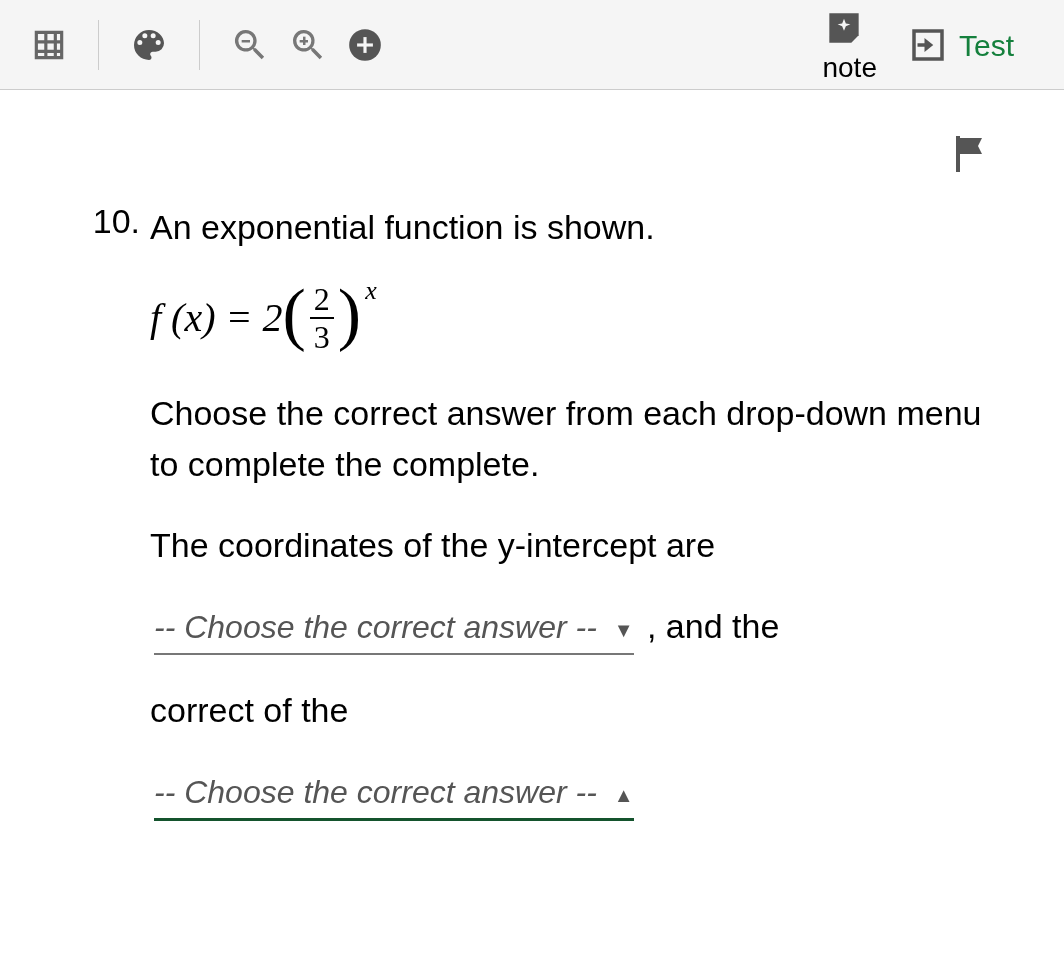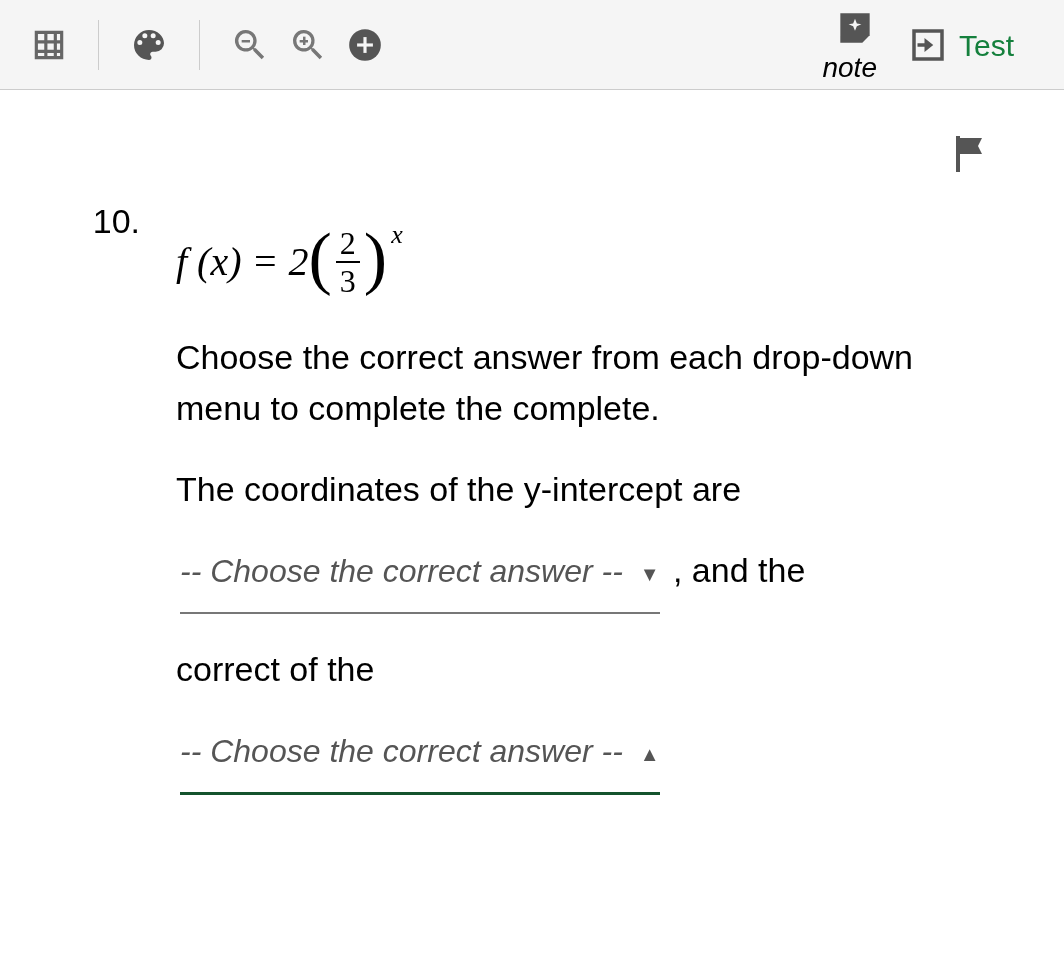--- a/index.html
+++ b/index.html
@@ -15,28 +15,28 @@
       border-bottom: 1px solid #ccc;
       height: 90px;
       display: flex;
       align-items: center;
       padding: 0 30px;
       gap: 10px;
     }
     .tb-group { display: flex; align-items: center; gap: 18px; }
     .tb-divider { width: 1px; height: 50px; background: #ccc; margin: 0 20px; }
     .tb-icon { fill: #666; color: #666; display: flex; align-items: center; justify-content: center; cursor: pointer; }
-    .note-group { display: flex; flex-direction: column; align-items: flex-end; margin-left: auto; margin-right: 20px; font-style: italic; }
+    .note-group { display: flex; flex-direction: column; align-items: flex-start; margin-left: auto; margin-right: 20px; }
     .note-label { font-size: 28px; color: #000; margin-top: 2px; }
     .test-group { display: flex; flex-direction: column; align-items: center; margin-right: 20px; }
     .test-label { font-size: 30px; color: #15803d; margin-top: 2px; }
     .content { padding: 40px 70px 0 70px; }
     .flag-row { display: flex; justify-content: flex-end; margin-bottom: 20px; }
     .flag-icon { fill: #555; cursor: pointer; }
-    .question-row { display: flex; gap: 36px; }
+    .question-row { display: flex; gap: 10px; }
     .qnum { font-size: 34px; color: #000; min-width: 70px; text-align: right; }
     .qbody { flex: 1; font-size: 34px; color: #000; line-height: 1.5; }
     .qtext-block { margin-bottom: 30px; }
     .formula {
       font-family: "Cambria Math", "Times New Roman", serif;
       display: flex;
       align-items: center;
       font-size: 40px;
       margin: 25px 0 35px 0;
     }
@@ -46,21 +46,21 @@
     .fraction .top { border-bottom: 2px solid #000; padding: 0 4px 2px 4px; }
     .fraction .bot { padding-top: 2px; }
     .sup { font-size: 26px; font-style: italic; position: relative; top: -28px; margin-left: 4px; }
     .stmt-line { margin-top: 30px; }
     .dropdown {
       display: inline-block;
       border-bottom: 2px solid #777;
       font-style: italic;
       color: #555;
       font-size: 32px;
-      padding-bottom: 17px;
+      padding-bottom: 2px;
       margin: 0 4px;
       white-space: nowrap;
     }
     .dropdown.active { border-bottom: 3px solid #14532d; }
     .dd-arrow { display:inline-block; vertical-align: middle; margin-left: 8px; font-size: 20px; color: #555; }
   </style>
 </head>
 <body>
 
 <div class="toolbar">
@@ -132,20 +132,21 @@
     <span class="flag-icon">
       <svg width="48" height="48" viewBox="0 0 24 24">
           <path fill="#555" d="M5 3h2v18H5zM7 4h11l-2 4 2 4H7z"></path>
         </svg>
     </span>
   </div>
 
   <div class="question-row">
     <div class="qnum">10.</div>
     <div class="qbody">
+      <div class="qtext-block">An exponential function is shown.</div>
 
       <div class="formula">
         <span class="fx">f (x) = 2</span>
         <span class="paren">(</span>
         <span class="fraction">
           <span class="top">2</span>
           <span class="bot">3</span>
         </span>
         <span class="paren">)</span>
         <span class="sup">x</span>

